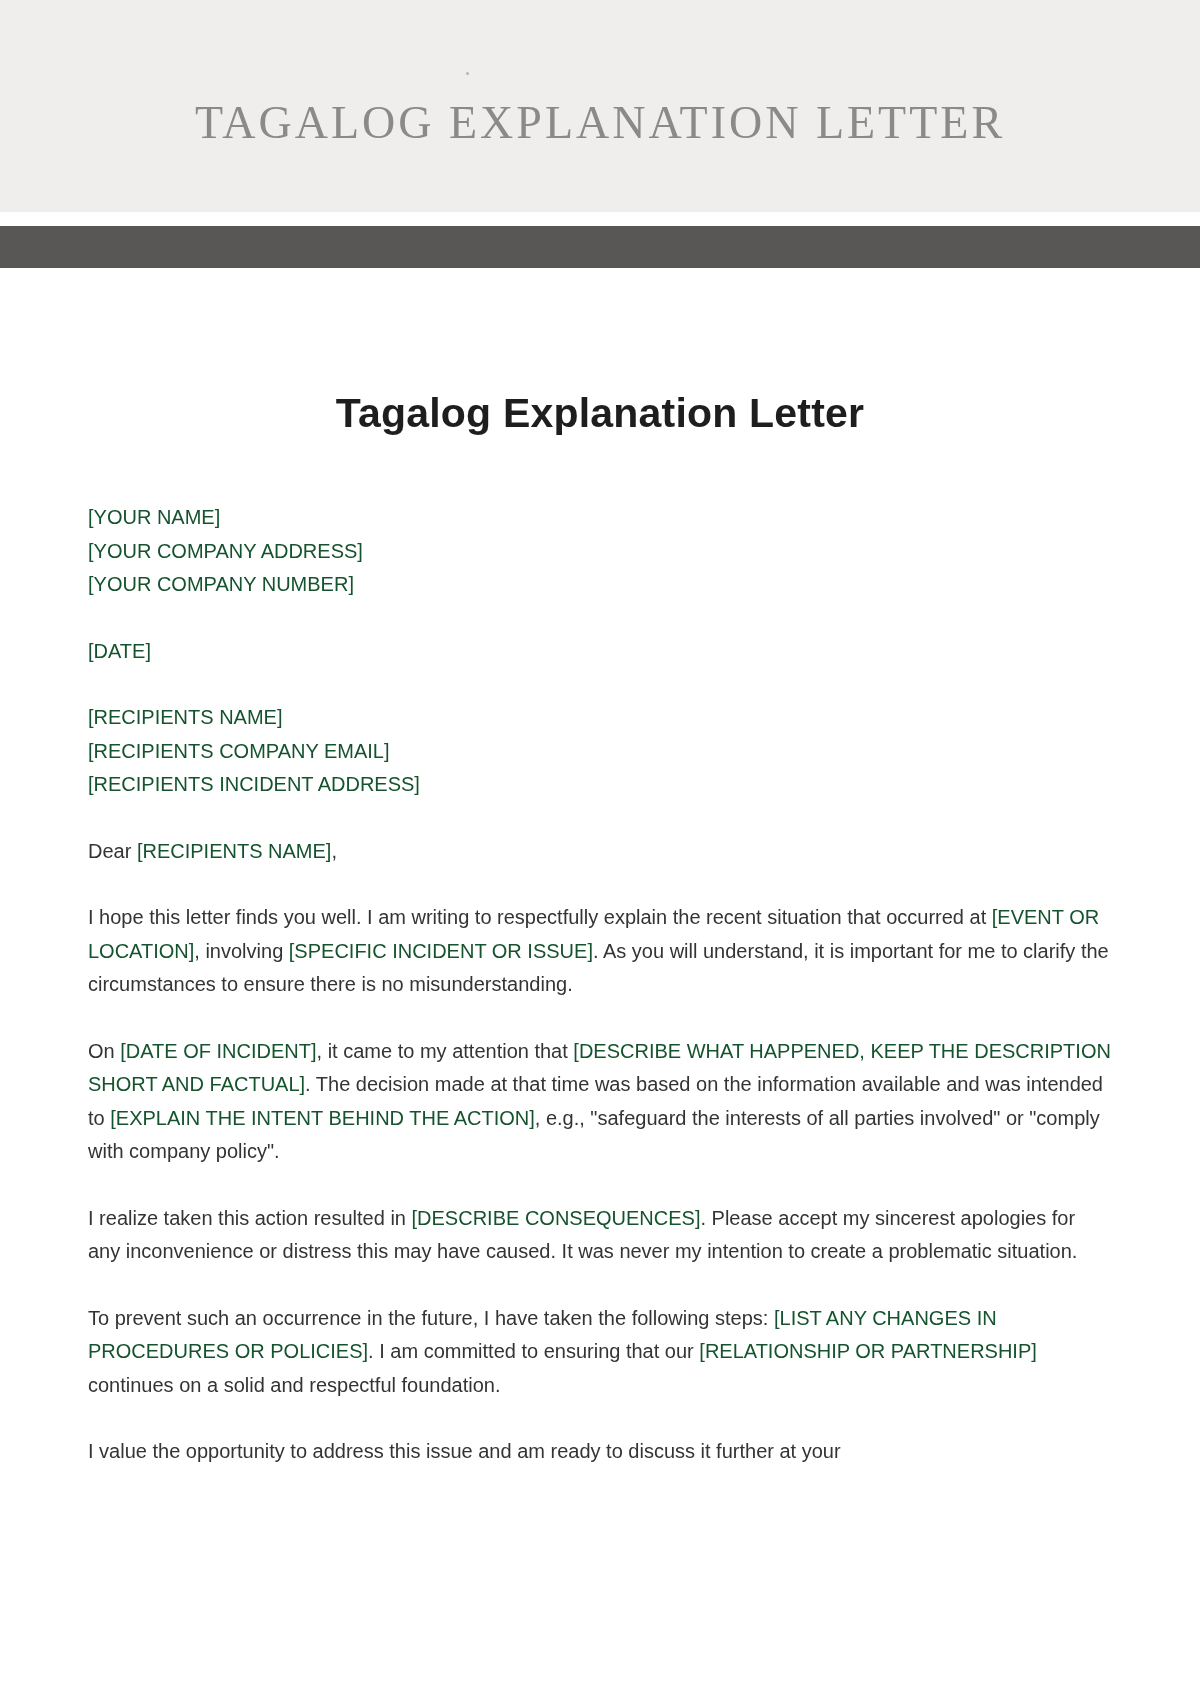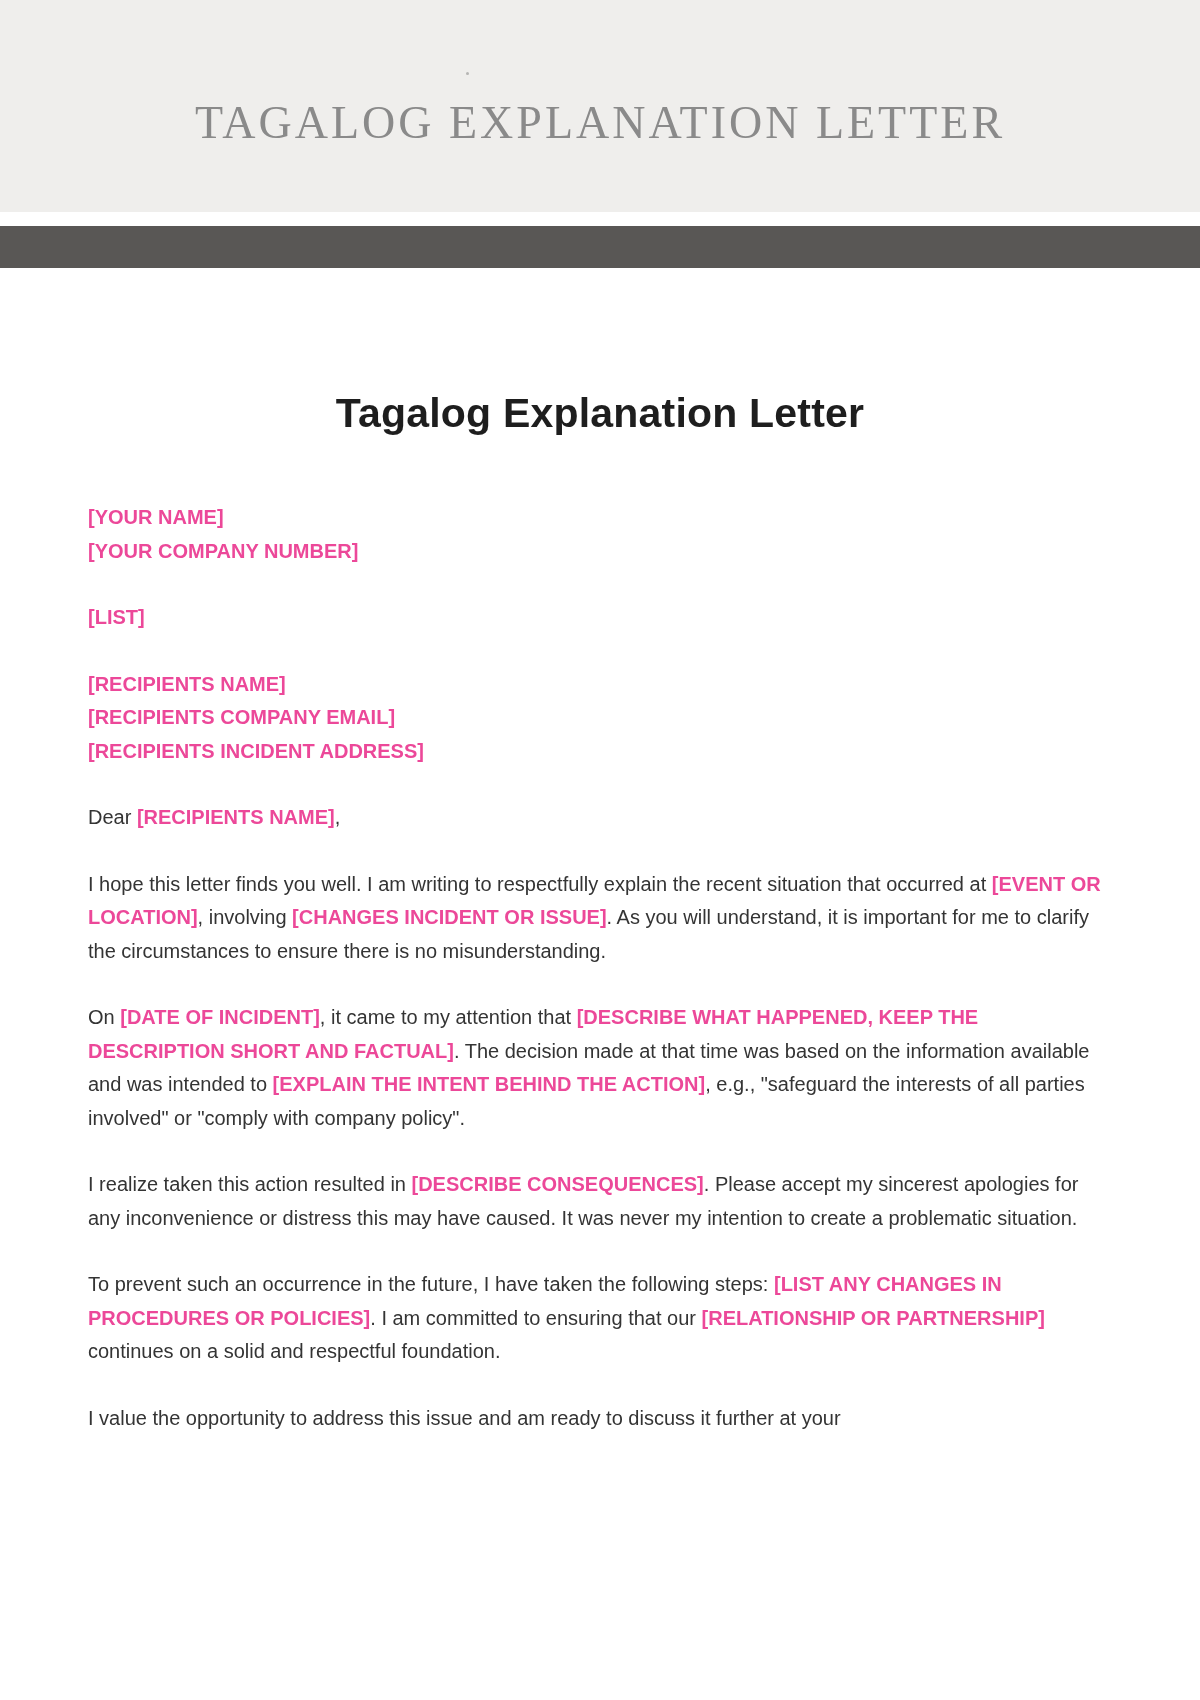--- a/index.html
+++ b/index.html
@@ -56,55 +56,56 @@
   }
   .letter-blocks { margin-top: 64px; }
   .block { margin: 0 0 33px 0; }
   .block p.line {
     margin: 0;
     font-size: 20px;
     line-height: 33.5px;
     color: #343434;
   }
   .block p.line strong {
-    font-weight: 700;
-    color: #ec4899;
+    font-weight: 400;
+    color: #14532d;
   }
 </style>
 </head>
 <body>
 
 <header class="banner">
   <span class="banner-dot"></span>
   <h1 class="banner-title">TAGALOG EXPLANATION LETTER</h1>
 </header>
 
 <div class="band-gap"></div>
 <div class="dark-band"></div>
 
 <main class="doc">
   <h2 class="doc-heading">Tagalog Explanation Letter</h2>
   <div class="letter-blocks">
       <div class="block">
         <p class="line"><strong>[YOUR NAME]</strong></p>
+        <p class="line"><strong>[YOUR COMPANY ADDRESS]</strong></p>
         <p class="line"><strong>[YOUR COMPANY NUMBER]</strong></p>
       </div>
       <div class="block">
-        <p class="line"><strong>[LIST]</strong></p>
+        <p class="line"><strong>[DATE]</strong></p>
       </div>
       <div class="block">
         <p class="line"><strong>[RECIPIENTS NAME]</strong></p>
         <p class="line"><strong>[RECIPIENTS COMPANY EMAIL]</strong></p>
         <p class="line"><strong>[RECIPIENTS INCIDENT ADDRESS]</strong></p>
       </div>
       <div class="block">
         <p class="line"><span>Dear </span><strong>[RECIPIENTS NAME]</strong><span>,</span></p>
       </div>
       <div class="block">
-        <p class="line"><span>I hope this letter finds you well. I am writing to respectfully explain the recent situation that occurred at </span><strong>[EVENT OR LOCATION]</strong><span>, involving </span><strong>[CHANGES INCIDENT OR ISSUE]</strong><span>. As you will understand, it is important for me to clarify the circumstances to ensure there is no misunderstanding.</span></p>
+        <p class="line"><span>I hope this letter finds you well. I am writing to respectfully explain the recent situation that occurred at </span><strong>[EVENT OR LOCATION]</strong><span>, involving </span><strong>[SPECIFIC INCIDENT OR ISSUE]</strong><span>. As you will understand, it is important for me to clarify the circumstances to ensure there is no misunderstanding.</span></p>
       </div>
       <div class="block">
         <p class="line"><span>On </span><strong>[DATE OF INCIDENT]</strong><span>, it came to my attention that </span><strong>[DESCRIBE WHAT HAPPENED, KEEP THE DESCRIPTION SHORT AND FACTUAL]</strong><span>. The decision made at that time was based on the information available and was intended to </span><strong>[EXPLAIN THE INTENT BEHIND THE ACTION]</strong><span>, e.g., "safeguard the interests of all parties involved" or "comply with company policy".</span></p>
       </div>
       <div class="block">
         <p class="line"><span>I realize taken this action resulted in </span><strong>[DESCRIBE CONSEQUENCES]</strong><span>. Please accept my sincerest apologies for any inconvenience or distress this may have caused. It was never my intention to create a problematic situation.</span></p>
       </div>
       <div class="block">
         <p class="line"><span>To prevent such an occurrence in the future, I have taken the following steps: </span><strong>[LIST ANY CHANGES IN PROCEDURES OR POLICIES]</strong><span>. I am committed to ensuring that our </span><strong>[RELATIONSHIP OR PARTNERSHIP]</strong><span> continues on a solid and respectful foundation.</span></p>
       </div>

